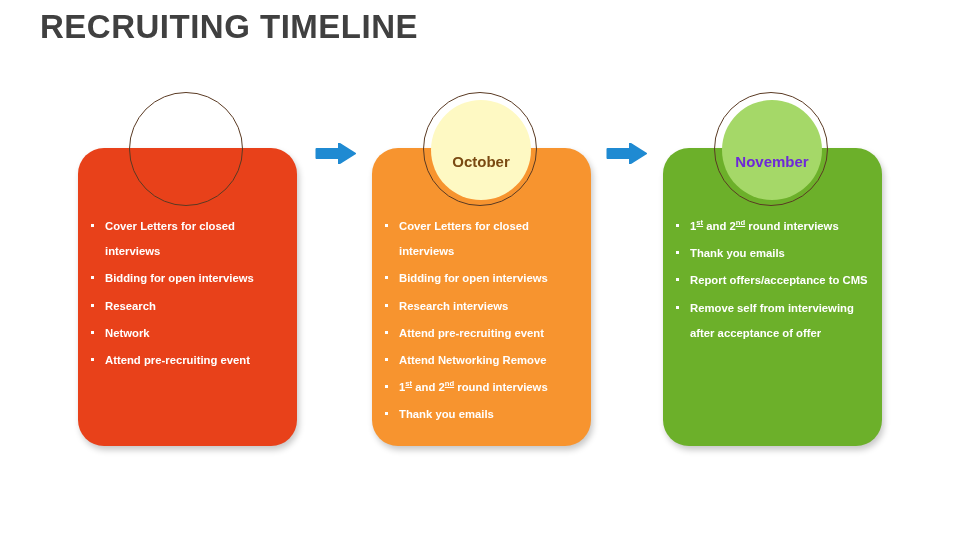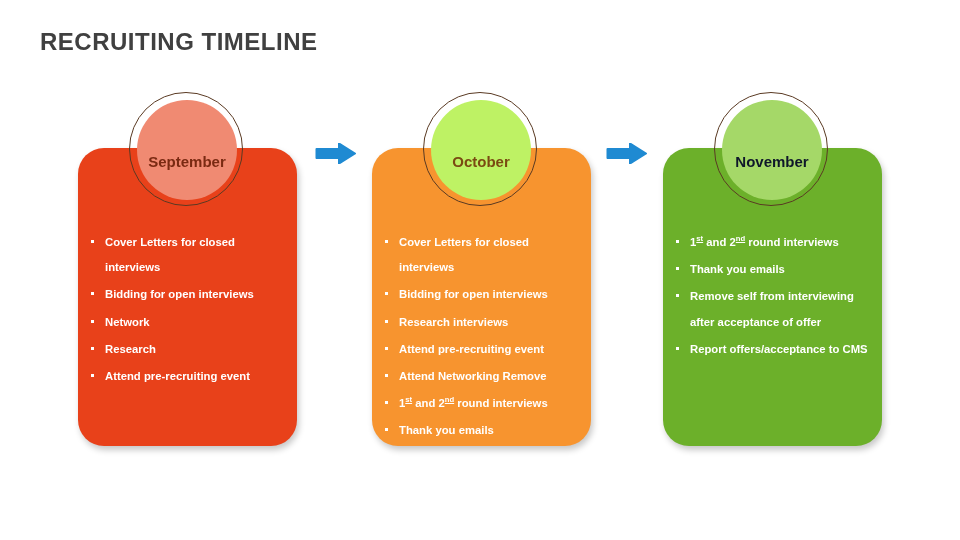--- a/index.html
+++ b/index.html
@@ -20,22 +20,22 @@
     left: 0; top: 0;
     width: 960px;
     height: 540px;
     background: #ffffff;
   }
 
   
   #page-title {
     position: absolute;
     left: 40px;
-    top: 28px;
-    font-size: 24px;
+    top: 8px;
+    font-size: 33px;
     font-weight: bold;
     color: #404040;
     letter-spacing: 0.5px;
     white-space: nowrap;
   }
 
   
   .column {
     position: absolute;
     top: 148px;
@@ -81,38 +81,38 @@
     left: 8px;
     top: 8px;
     width: 100px;
     height: 100px;
     border-radius: 50%;
     display: flex;
     align-items: center;
     justify-content: center;
   }
   .circle-fill.salmon { background: #F08A72; }
-  .circle-fill.peach  { background: #bef264; }
+  .circle-fill.peach  { background: #fef9c3; }
   .circle-fill.lime   { background: #A5D868; }
 
   .month-label {
     font-size: 15px;
     font-weight: bold;
     white-space: nowrap;
     transform: translateY(11px);
   }
   .month-label.red-txt   { color: #7A2A12; }
   .month-label.orange-txt{ color: #7A4A12; }
-  .month-label.green-txt { color: #0f172a; }
+  .month-label.green-txt { color: #6d28d9; }
 
   
   .bullet-list {
     position: absolute;
     left: 11px;
-    top: 82px;
+    top: 66px;
     width: 197px;
     margin: 0;
     padding: 0;
     list-style: none;
   }
   .bullet-list li {
     position: relative;
     padding-left: 16px;
     margin-bottom: 2px;
     font-size: 11.3px;
@@ -151,29 +151,26 @@
 
 <div id="slide">
 
   <div id="page-title">RECRUITING TIMELINE</div>
 
   <div class="column col-1">
     <div class="panel red"></div>
     <ul class="bullet-list" id="list-0">
         <li><span class="bullet-dot"></span><span>Cover Letters for closed interviews</span></li>
         <li><span class="bullet-dot"></span><span>Bidding for open interviews</span></li>
+        <li><span class="bullet-dot"></span><span>Research</span></li>
         <li><span class="bullet-dot"></span><span>Network</span></li>
-        <li><span class="bullet-dot"></span><span>Research</span></li>
         <li><span class="bullet-dot"></span><span>Attend pre-recruiting event</span></li>
       </ul>
     <div class="circle-wrap">
       <div class="circle-ring"></div>
-      <div class="circle-fill salmon">
-        <span class="month-label red-txt">September</span>
-      </div>
     </div>
   </div>
 
   <div class="arrow arrow-1">
     <svg width="41" height="21" viewBox="0 0 41 21" xmlns="http://www.w3.org/2000/svg">
       <path d="M1.5,6 L24,6 L24,0.5 L40,10.5 L24,20.5 L24,15 L1.5,15 Z" fill="#1F8AD2" stroke="#1F8AD2" stroke-width="2" stroke-linejoin="round"></path>
     </svg>
   </div>
 
   <div class="column col-2">
@@ -199,22 +196,22 @@
     <svg width="41" height="21" viewBox="0 0 41 21" xmlns="http://www.w3.org/2000/svg">
       <path d="M1.5,6 L24,6 L24,0.5 L40,10.5 L24,20.5 L24,15 L1.5,15 Z" fill="#1F8AD2" stroke="#1F8AD2" stroke-width="2" stroke-linejoin="round"></path>
     </svg>
   </div>
 
   <div class="column col-3">
     <div class="panel green"></div>
     <ul class="bullet-list" id="list-2">
         <li><span class="bullet-dot"></span><span>1<sup>st</sup> and 2<sup>nd</sup> round interviews</span></li>
         <li><span class="bullet-dot"></span><span>Thank you emails</span></li>
+        <li><span class="bullet-dot"></span><span>Report offers/acceptance to CMS</span></li>
         <li><span class="bullet-dot"></span><span>Remove self from interviewing after acceptance of offer</span></li>
-        <li><span class="bullet-dot"></span><span>Report offers/acceptance to CMS</span></li>
       </ul>
     <div class="circle-wrap">
       <div class="circle-ring"></div>
       <div class="circle-fill lime">
         <span class="month-label green-txt">November</span>
       </div>
     </div>
   </div>
 
 </div>

